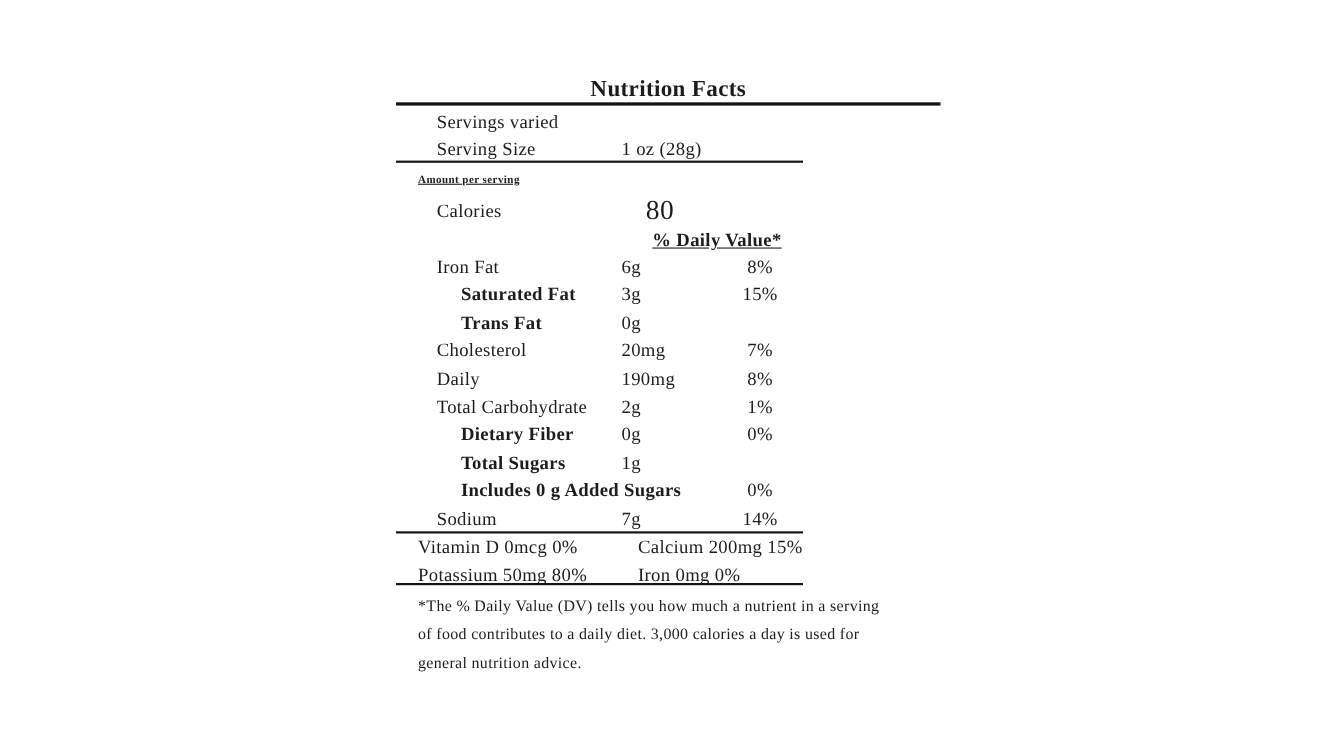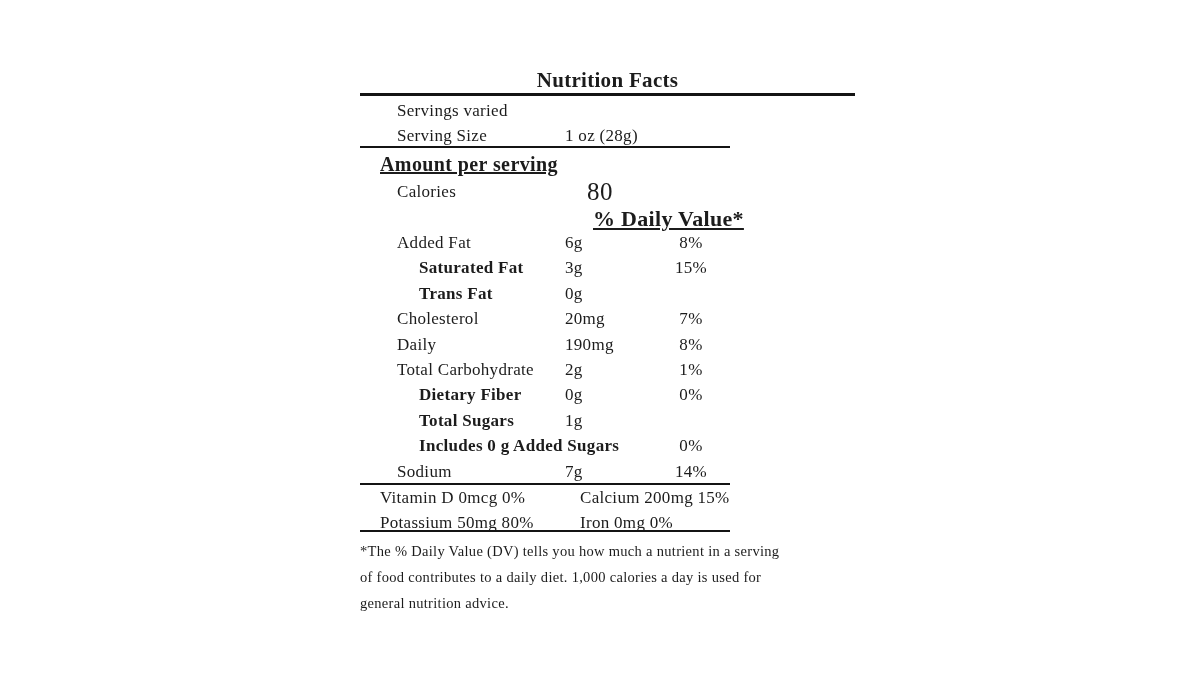--- a/index.html
+++ b/index.html
@@ -28,41 +28,41 @@
   .lbl { position: absolute; left: 20px; white-space: nowrap; margin-left: 17px; }
   .lbl.indent { left: 42px; font-weight: bold; }
   .amt { position: absolute; left: 205px; white-space: nowrap; }
   .dv  { position: absolute; left: 291px; width: 80px; text-align: center; white-space: nowrap; }
 
   .servings-row     { top: 33px; }
   .serving-size-row { top: 58px; }
 
   .aps {
     position: absolute; top: 88px; left: 20px;
-    font-size: 20px; font-weight: bold; text-decoration: underline;
+    font-size: 10px; font-weight: bold; text-decoration: underline;
     letter-spacing: 0.4px; line-height: 22px; white-space: nowrap;
   }
 
   .calories-row { top: 113px; line-height: 27px; }
   .calories-val { position: absolute; left: 227px; font-size: 25px; letter-spacing: 0.5px; }
 
   .dv-header {
     position: absolute; top: 141px; left: 233px;
-    font-size: 22px; font-weight: bold; text-decoration: underline;
+    font-size: 17px; font-weight: bold; text-decoration: underline;
     letter-spacing: 0.3px; line-height: 26px; white-space: nowrap;
   }
 
   .micro-row { position: absolute; left: 0; width: 500px; font-size: 17px; letter-spacing: 0.3px; line-height: 24px; }
   .micro-left  { position: absolute; left: 20px;  white-space: nowrap; }
   .micro-right { position: absolute; left: 220px; white-space: nowrap; }
   .micro-1 { top: 421px; }
   .micro-2 { top: 446px; }
 
   .footnote {
-    position: absolute; top: 473px; left: 0; width: 480px;
+    position: absolute; top: 473px; left: 20px; width: 480px;
     font-size: 14.5px; letter-spacing: 0.3px; line-height: 26px;
   }
   .footnote div { white-space: nowrap; }
 </style>
 </head>
 <body>
 
 <div class="stage">
   <div class="panel">
 
@@ -82,21 +82,21 @@
     <div class="aps">Amount per serving</div>
 
     <div class="row calories-row">
       <span class="lbl">Calories</span>
       <span class="calories-val">80</span>
     </div>
 
     <div class="dv-header">% Daily Value*</div>
 
     <div class="row" style="top:165px">
-      <span class="lbl">Added Fat</span>
+      <span class="lbl">Iron Fat</span>
       <span class="amt">6g</span>
       <span class="dv">8%</span>
     </div>
     <div class="row" style="top:190.4px">
       <span class="lbl indent">Saturated Fat</span>
       <span class="amt">3g</span>
       <span class="dv">15%</span>
     </div>
     <div class="row" style="top:215.8px">
       <span class="lbl indent">Trans Fat</span>
@@ -147,18 +147,18 @@
     </div>
     <div class="micro-row micro-2">
       <span class="micro-left">Potassium 50mg 80%</span>
       <span class="micro-right">Iron 0mg 0%</span>
     </div>
 
     <div class="rule rule-bottom"></div>
 
     <div class="footnote">
       <div>*The % Daily Value (DV) tells you how much a nutrient in a serving</div>
-      <div>of food contributes to a daily diet. 1,000 calories a day is used for</div>
+      <div>of food contributes to a daily diet. 3,000 calories a day is used for</div>
       <div>general nutrition advice.</div>
     </div>
 
   </div>
 </div>
 
 </body></html>

